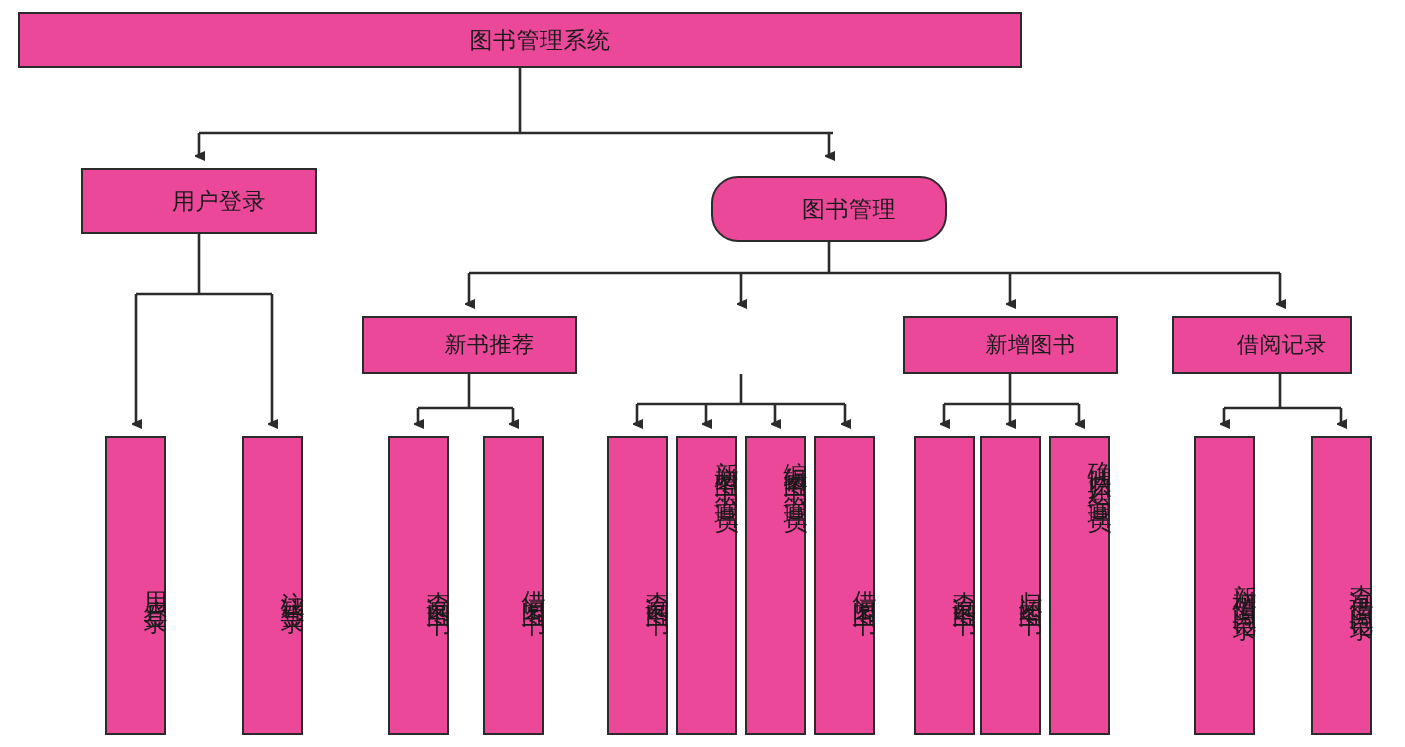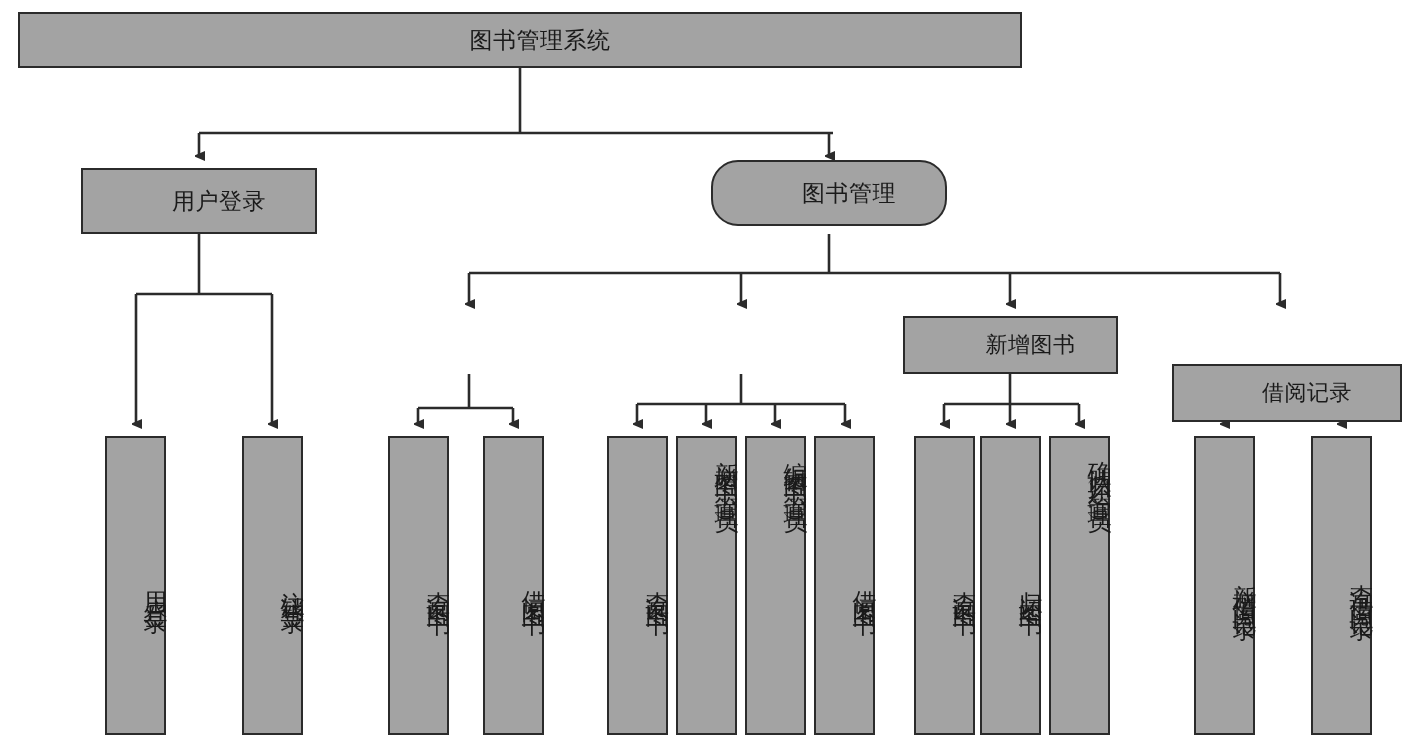--- a/index.html
+++ b/index.html
@@ -22,21 +22,21 @@
     position: absolute;
     left: 0;
     top: 0;
     width: 1405px;
     height: 747px;
     pointer-events: none;
   }
   .node {
     position: absolute;
     box-sizing: border-box;
-    background: #a3a3a3;
+    background: #ec4899;
     border: 2px solid #2b2b2b;
     display: flex;
     align-items: center;
     justify-content: center;
     z-index: 3;
     padding-left: 40px;
   }
   .node .lbl {
     color: #1a1a1a;
     letter-spacing: 0.5px;
@@ -123,28 +123,31 @@
     </g>
   </svg>
 
   <div class="node root" style="left:18px; top:12px; width:1004px; height:56px;">
     <span class="lbl">图书管理系统</span>
   </div>
 
   <div class="node lvl2" style="left:81px; top:168px; width:236px; height:66px;">
     <span class="lbl">用户登录</span>
   </div>
-  <div class="node lvl2" style="left:711px; top:160px; width:236px; height:66px;border-radius:27px;">
+  <div class="node lvl2" style="left:711px; top:176px; width:236px; height:66px;border-radius:27px;">
     <span class="lbl">图书管理</span>
   </div>
 
+  <div class="node lvl3" style="left:362px; top:316px; width:215px; height:58px;">
+    <span class="lbl">新书推荐</span>
+  </div>
   <div class="node lvl3" style="left:903px; top:316px; width:215px; height:58px;">
     <span class="lbl">新增图书</span>
   </div>
-  <div class="node lvl3" style="left:1172px; top:316px; width:230px; height:58px;margin-top:48px;">
+  <div class="node lvl3" style="left:1172px; top:316px; width:180px; height:58px;">
     <span class="lbl">借阅记录</span>
   </div>
 
   <div class="node leaf" style="left:105px; top:436px; width:61px; height:299px; align-items:center; padding-top:0;">
     <span class="lbl">用户登录</span>
   </div>
   <div class="node leaf" style="left:242px; top:436px; width:61px; height:299px; align-items:center; padding-top:0;">
     <span class="lbl">注销登录</span>
   </div>
 

